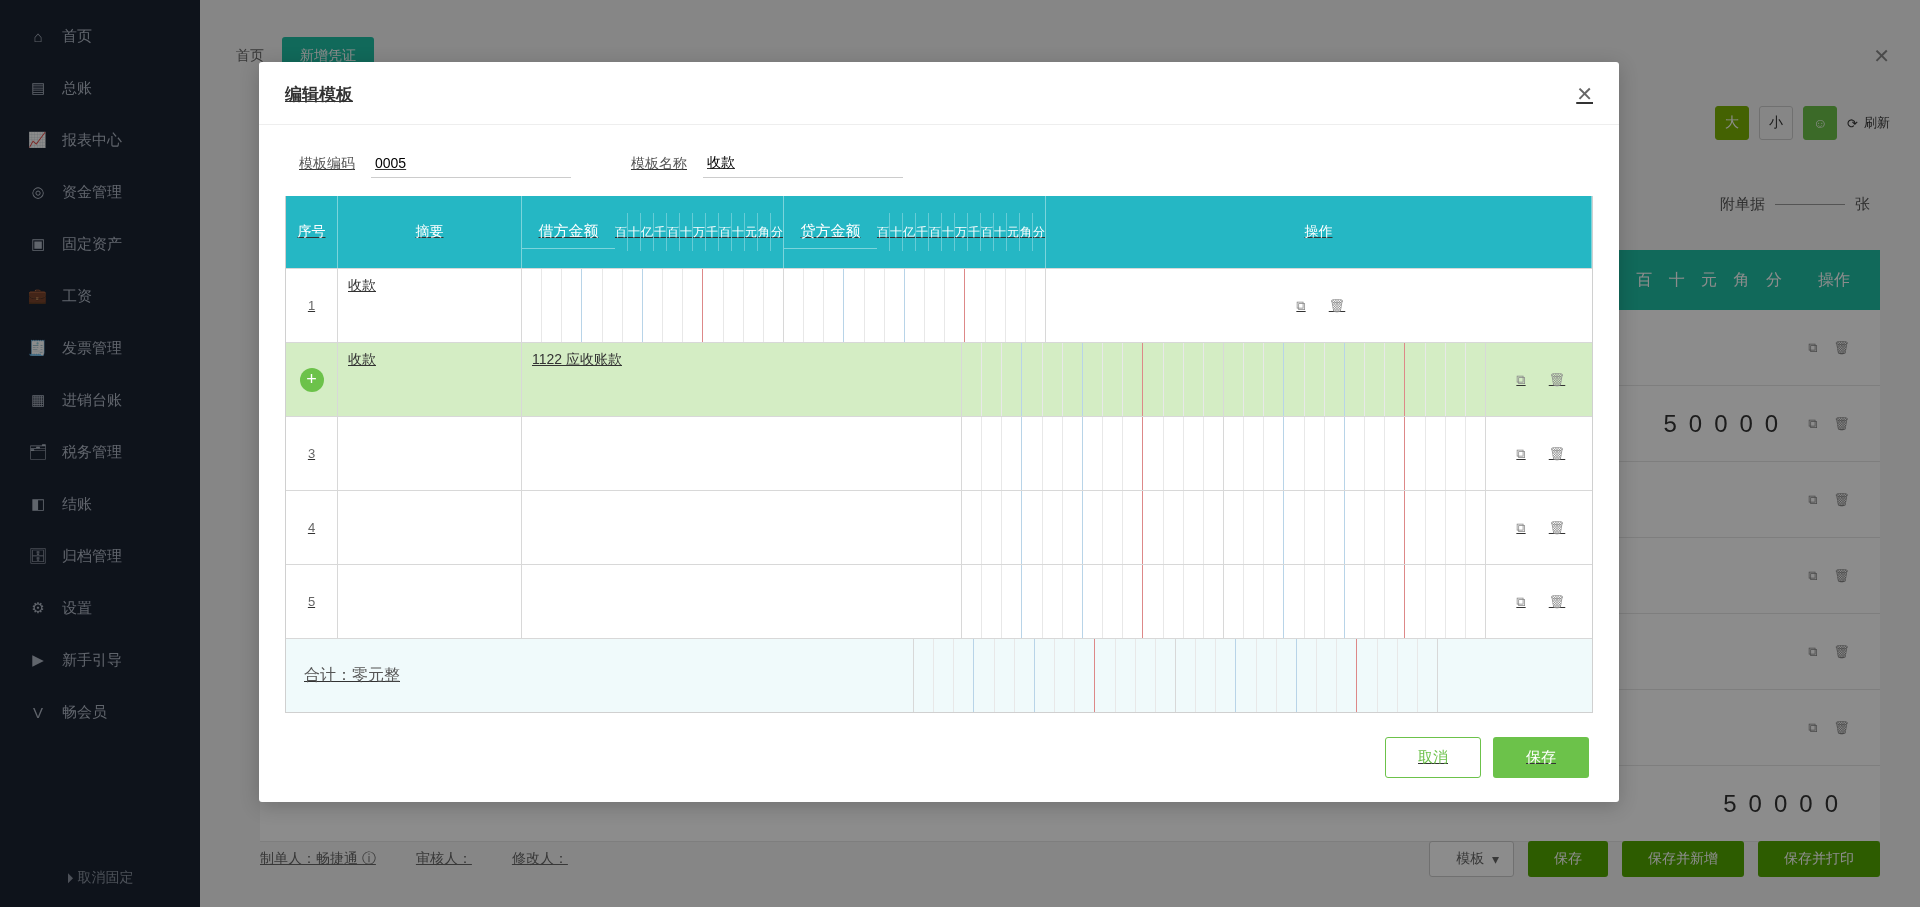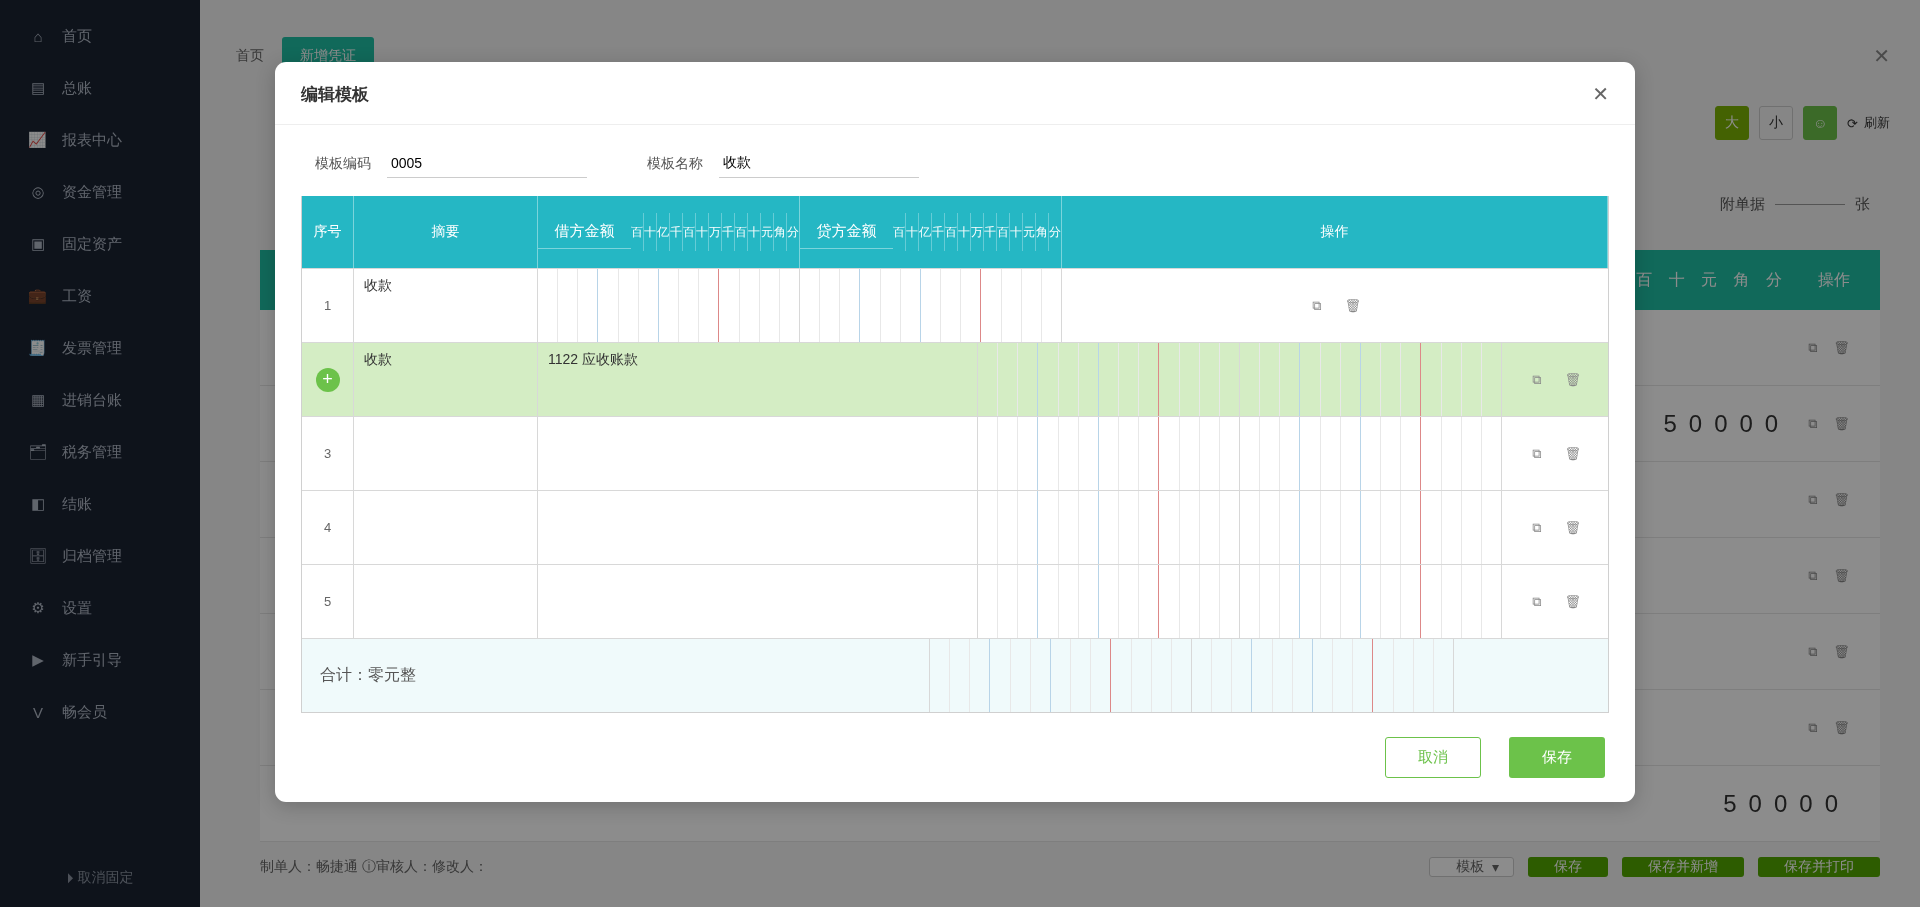--- a/index.html
+++ b/index.html
@@ -26,30 +26,30 @@
     .size-btn.large { background: #7cb305; color: #fff; border-color: #7cb305; }
     .refresh-btn { display:flex; align-items:center; gap:6px; color: #333; }
     
     
     .bg-table { position: absolute; left: 260px; top: 250px; right: 40px; z-index: 1; }
     .bg-head { background: #1fbfa4; color:#fff; height: 60px; display:flex; align-items:center; justify-content:flex-end; padding-right:30px; font-size: 16px; gap: 30px;}
     .bg-row { height: 76px; border-bottom: 1px solid #e5e5e5; background:#fff; display:flex; align-items:center; justify-content:flex-end; padding-right:30px; gap: 18px;}
     .bg-amount { font-size: 24px; letter-spacing: 12px; color:#333; }
     .bg-icons { display:flex; gap:16px; color:#888; }
     .bg-footer { position: absolute; left: 260px; right: 40px; bottom: 30px; display:flex; align-items:center; justify-content:space-between; z-index:1; color:#666; }
-    .bg-footer-left { display:flex; font-size:14px; }
+    .bg-footer-left { display:flex; gap: 40px; font-size:14px;text-decoration:underline; }
     .bg-footer-right { display:flex; gap: 14px; }
-    .bg-btn { padding: 0 26px; border-radius: 3px; background:#52a800; color:#fff; border:none; font-size: 14px; }
+    .bg-btn { padding: 8px 26px; border-radius: 3px; background:#52a800; color:#fff; border:none; font-size: 14px; }
     .bg-btn.outline { background:#fff; color:#666; border:1px solid #ccc; padding-right:14px; display:flex; align-items:center;}
     
     
     .overlay { position: absolute; inset: 0; background: rgba(0,0,0,0.45); z-index: 5; }
     
     
-    .modal { position: absolute; left: 275px; top: 62px; width: 1360px; background: #fff; border-radius: 11px; z-index: 10; box-shadow: 0 4px 20px rgba(0,0,0,0.2); }
+    .modal { position: absolute; left: 259px; top: 62px; width: 1360px; background: #fff; border-radius: 3px; z-index: 10; box-shadow: 0 4px 20px rgba(0,0,0,0.2); text-decoration: underline; }
     .modal-header { display:flex; align-items:center; justify-content:space-between; padding: 20px 26px 18px; border-bottom: 1px solid #eee; }
     .modal-title { font-size: 17px; font-weight: 600; }
     .modal-close { font-size: 20px; color: #666; cursor: pointer; }
     
     .modal-form { display:flex; gap: 60px; padding: 24px 40px 18px; align-items:center; }
     .form-field { display:flex; align-items:center; gap: 16px; }
     .form-field label { font-size: 14px; color:#555; }
     .form-field input { border:none; border-bottom:1px solid #ccc; padding: 6px 4px; width: 200px; font-size: 14px; outline:none; }
     
     
@@ -79,21 +79,21 @@
     .amt-grid span:nth-child(6) { border-right-color:#b8d4e8; }
     .amt-grid span:nth-child(9) { border-right-color:#d88; }
     .amt-grid span:last-child { border-right:none; }
     .mrow .cell-ops { flex:1; justify-content:center; gap:18px; border-right:none; color:#888; }
     .op-icon { cursor:pointer; width:18px; height:18px; display:inline-flex; align-items:center; justify-content:center; }
     .mrow.highlight { background:#d4edc4; }
     
     .mrow.total { background:#f0fafb; }
     .mrow.total .cell-total-label { width: 628px; padding: 0 18px; color:#555; font-size:16px; border-right:1px solid #d8d8d8; }
     
-    .modal-footer { display:flex; justify-content:flex-end; gap:28px; padding: 24px 30px; }
+    .modal-footer { display:flex; justify-content:flex-end; gap:12px; padding: 24px 30px; }
     .mbtn { padding: 10px 32px; border-radius: 3px; font-size: 15px; cursor:pointer; border:1px solid transparent; }
     .mbtn-cancel { background:#fff; border-color:#6cc24a; color:#6cc24a; }
     .mbtn-save { background:#6cc24a; color:#fff; }
   </style>
 </head>
 <body>
 
 <div class="sidebar">
   <div class="sidebar-logo"></div>
   <div class="sidebar-item">

